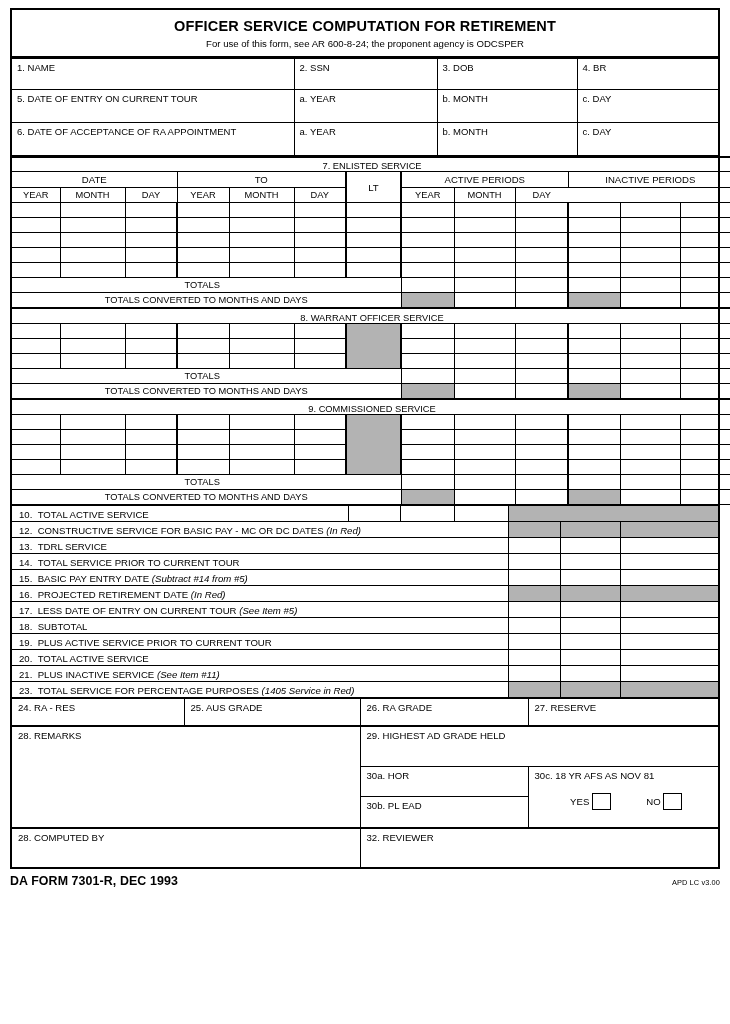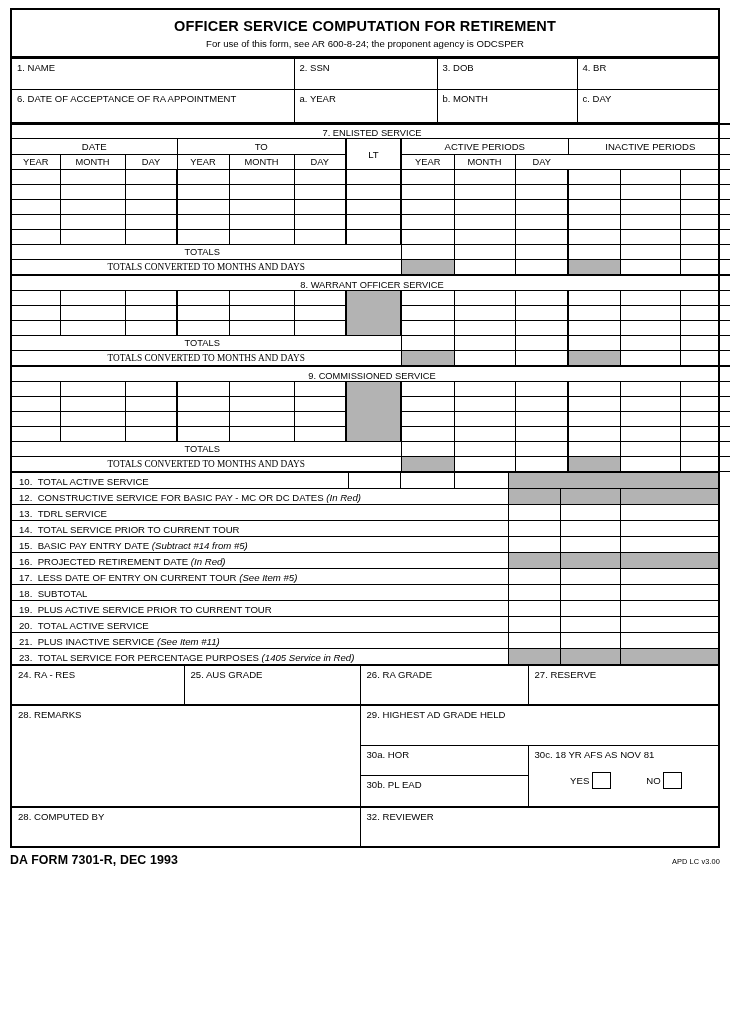--- a/index.html
+++ b/index.html
@@ -114,21 +114,20 @@
   .totals-lbl {
     text-align: right;
     padding-right: 8px !important;
     font-size: 9.6px;
     height: 16px;
   }
   .conv-lbl {
     text-align: center;
     font-size: 9.6px;
     height: 16px;
-    font-family: Liberation Serif, serif;
   }
   .gray { background: #b3b3b3; }
   .thickL { border-left: 2px solid #000 !important; }
   .thickR { border-right: 2px solid #000 !important; }
   .thickT { border-top: 2px solid #000 !important; }
   .noL { border-left: 0 !important; }
   .noR { border-right: 0 !important; }
 
   
   .items {
@@ -215,20 +214,26 @@
           <col style="width:141px">
       </colgroup>
       <tbody>
           <tr class="h-idrow">
         <td class="lbl noL">1.  NAME</td>
         <td class="lbl">2.  SSN</td>
         <td class="lbl">3.  DOB</td>
         <td class="lbl noR">4.  BR</td>
       </tr>
       <tr class="h-daterow">
+        <td class="lbl noL">5.  DATE OF ENTRY ON CURRENT TOUR</td>
+        <td class="lbl">a.  YEAR</td>
+        <td class="lbl">b.  MONTH</td>
+        <td class="lbl noR">c.  DAY</td>
+      </tr>
+      <tr class="h-daterow">
         <td class="lbl noL">6.  DATE OF ACCEPTANCE OF RA APPOINTMENT</td>
         <td class="lbl">a.  YEAR</td>
         <td class="lbl">b.  MONTH</td>
         <td class="lbl noR">c.  DAY</td>
       </tr>
     </tbody>
       </table>
 
     <div id="service-sections">
         <table class="svc">
@@ -634,21 +639,21 @@
     </table>
 
     <table class="bot" style="border-collapse:collapse;table-layout:fixed;width:100%">
       <colgroup>
         <col style="width:172px">
           <col style="width:176px">
           <col style="width:168px">
           <col style="width:190px">
       </colgroup>
       <tbody>
-          <tr style="height:39px">
+          <tr style="height:27px">
         <td class="noL">24.  RA - RES</td>
         <td>25.  AUS GRADE</td>
         <td>26.  RA GRADE</td>
         <td class="noR">27.  RESERVE</td>
       </tr>
     </tbody>
       </table>
 
     <table class="bot" style="border-collapse:collapse;table-layout:fixed;width:100%">
       <colgroup>

